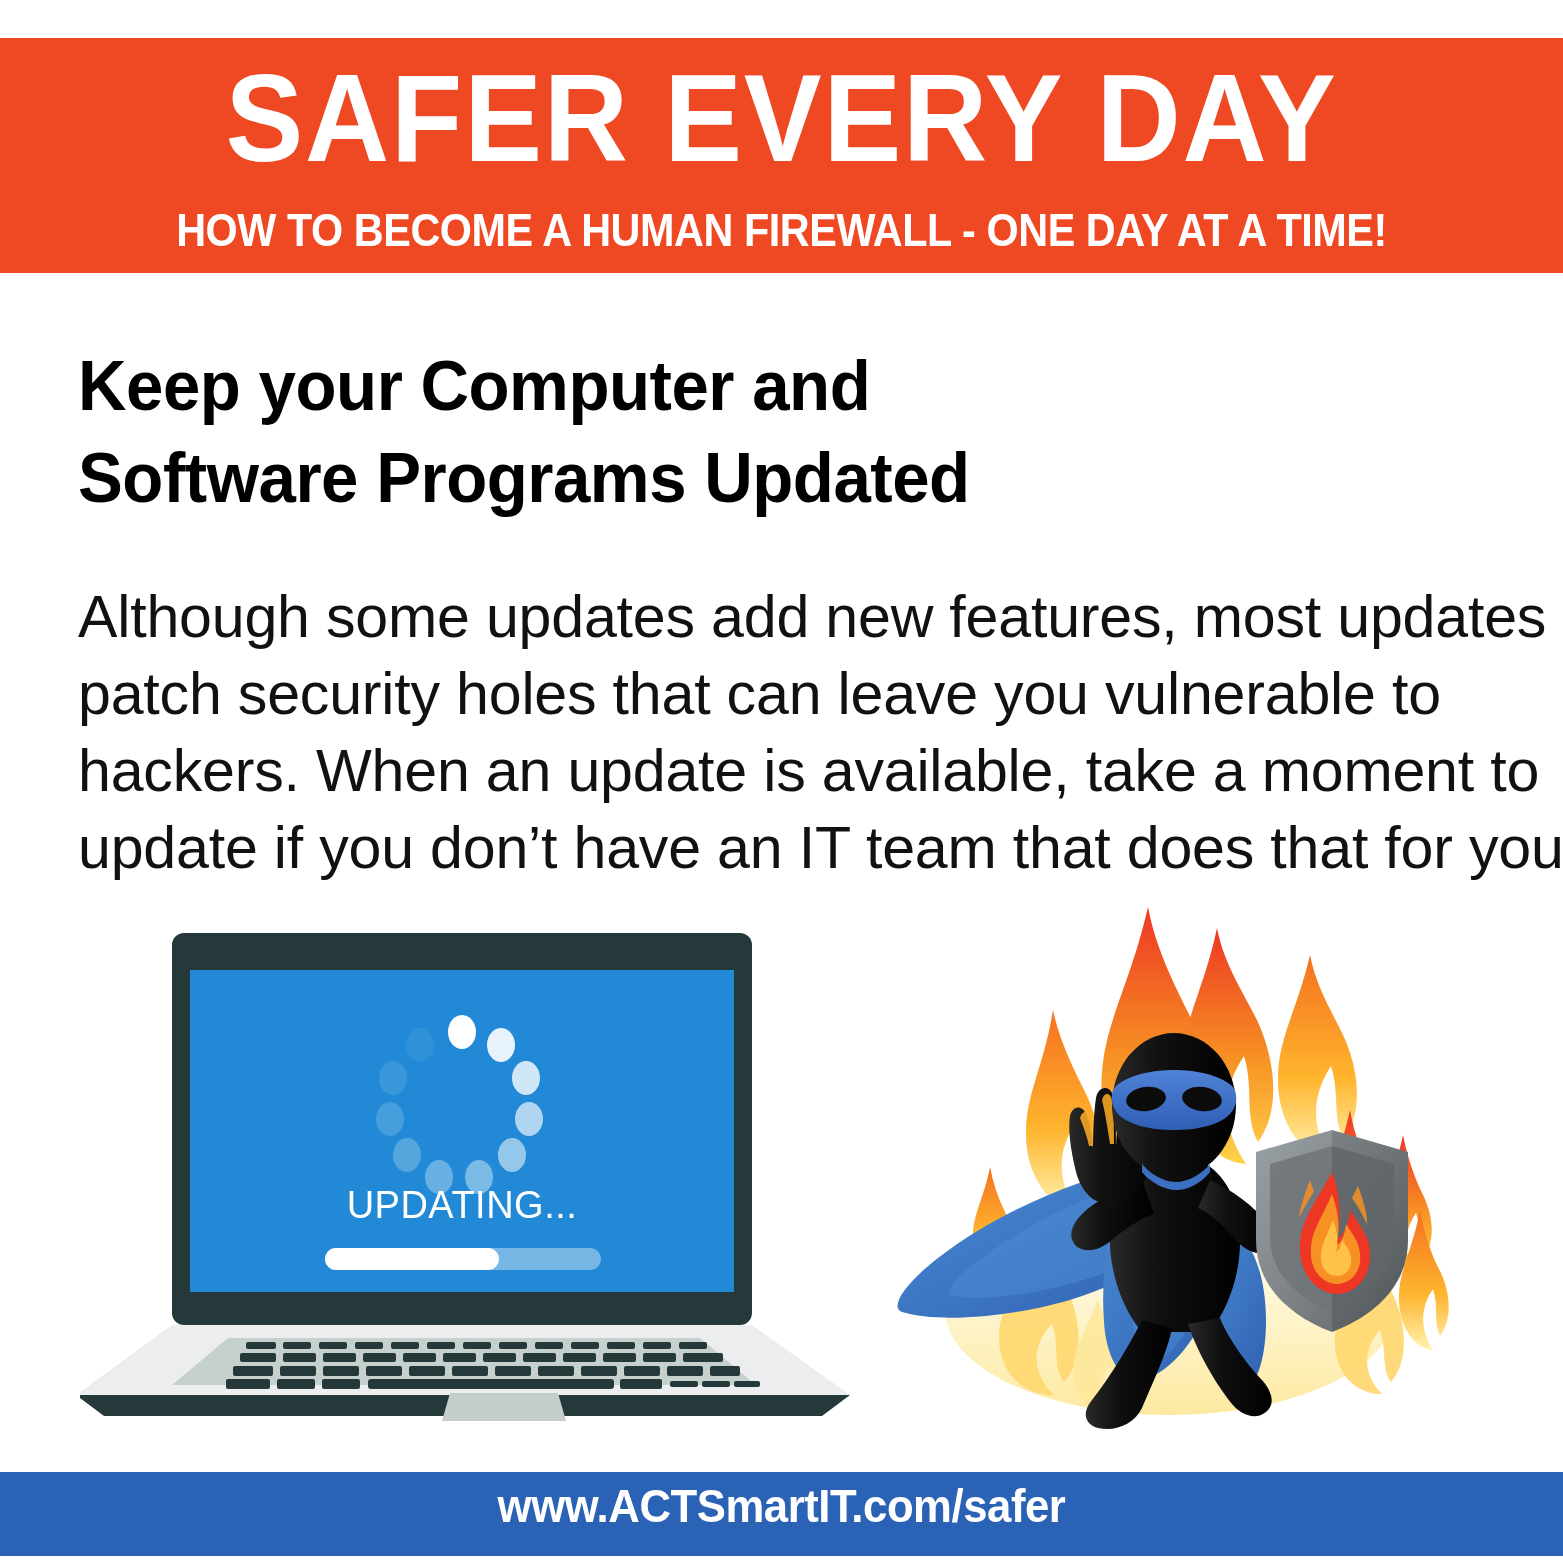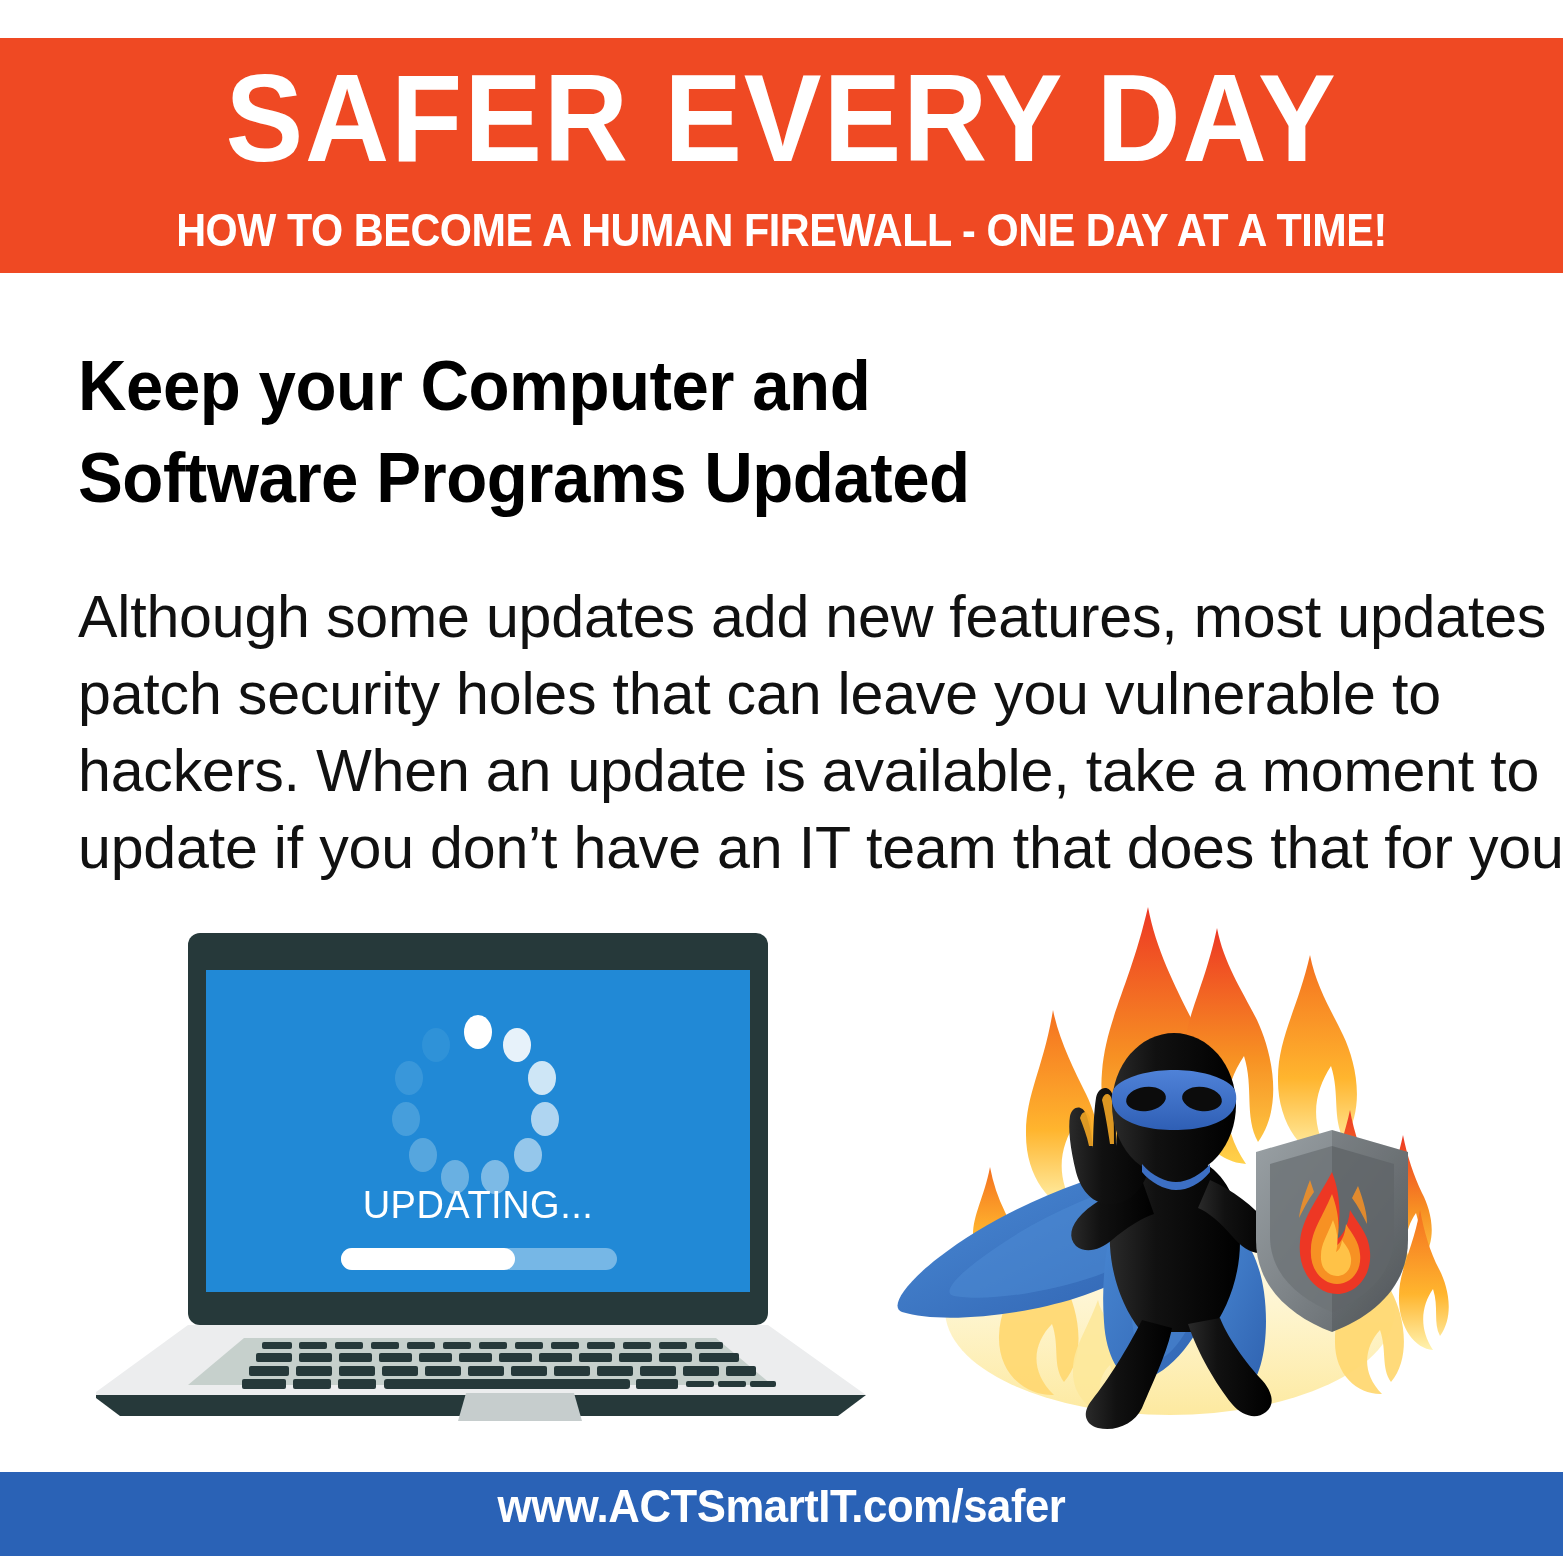--- a/index.html
+++ b/index.html
@@ -93,21 +93,21 @@
     line-height: 77px;
     letter-spacing: -0.2px;
     transform: scaleX(0.985);
     transform-origin: left top;
   }
   .paragraph .ln { display: block; white-space: nowrap; }
 
   
   .laptop {
     position: absolute;
-    left: 96px;
+    left: 80px;
     top: 900px;
     width: 790px;
     height: 530px;
   }
 
   
   .hero {
     position: absolute;
     left: 880px;
     top: 880px;

